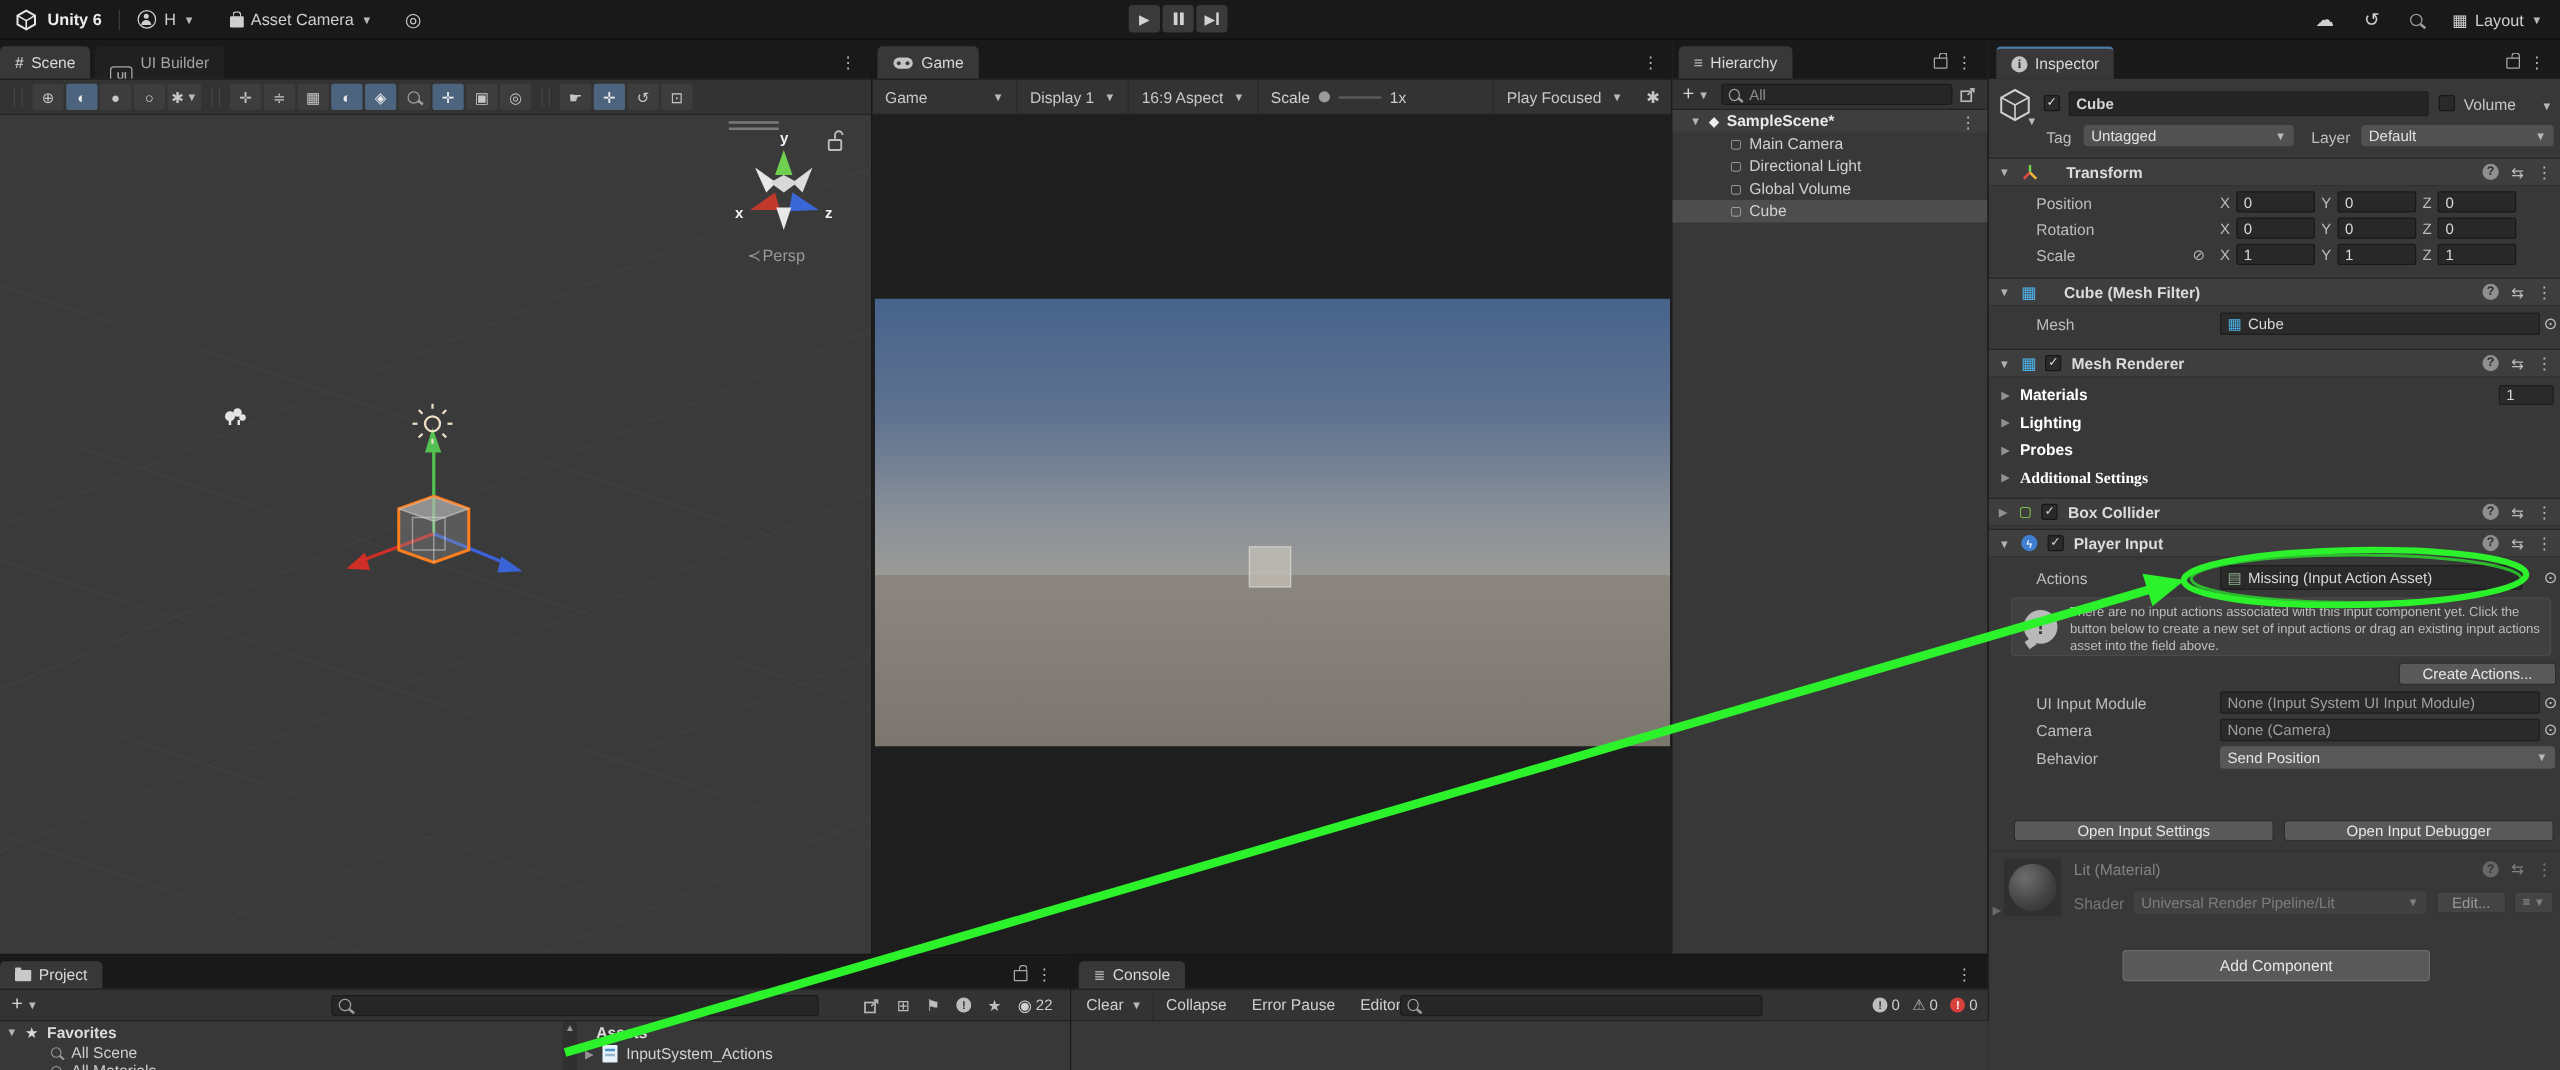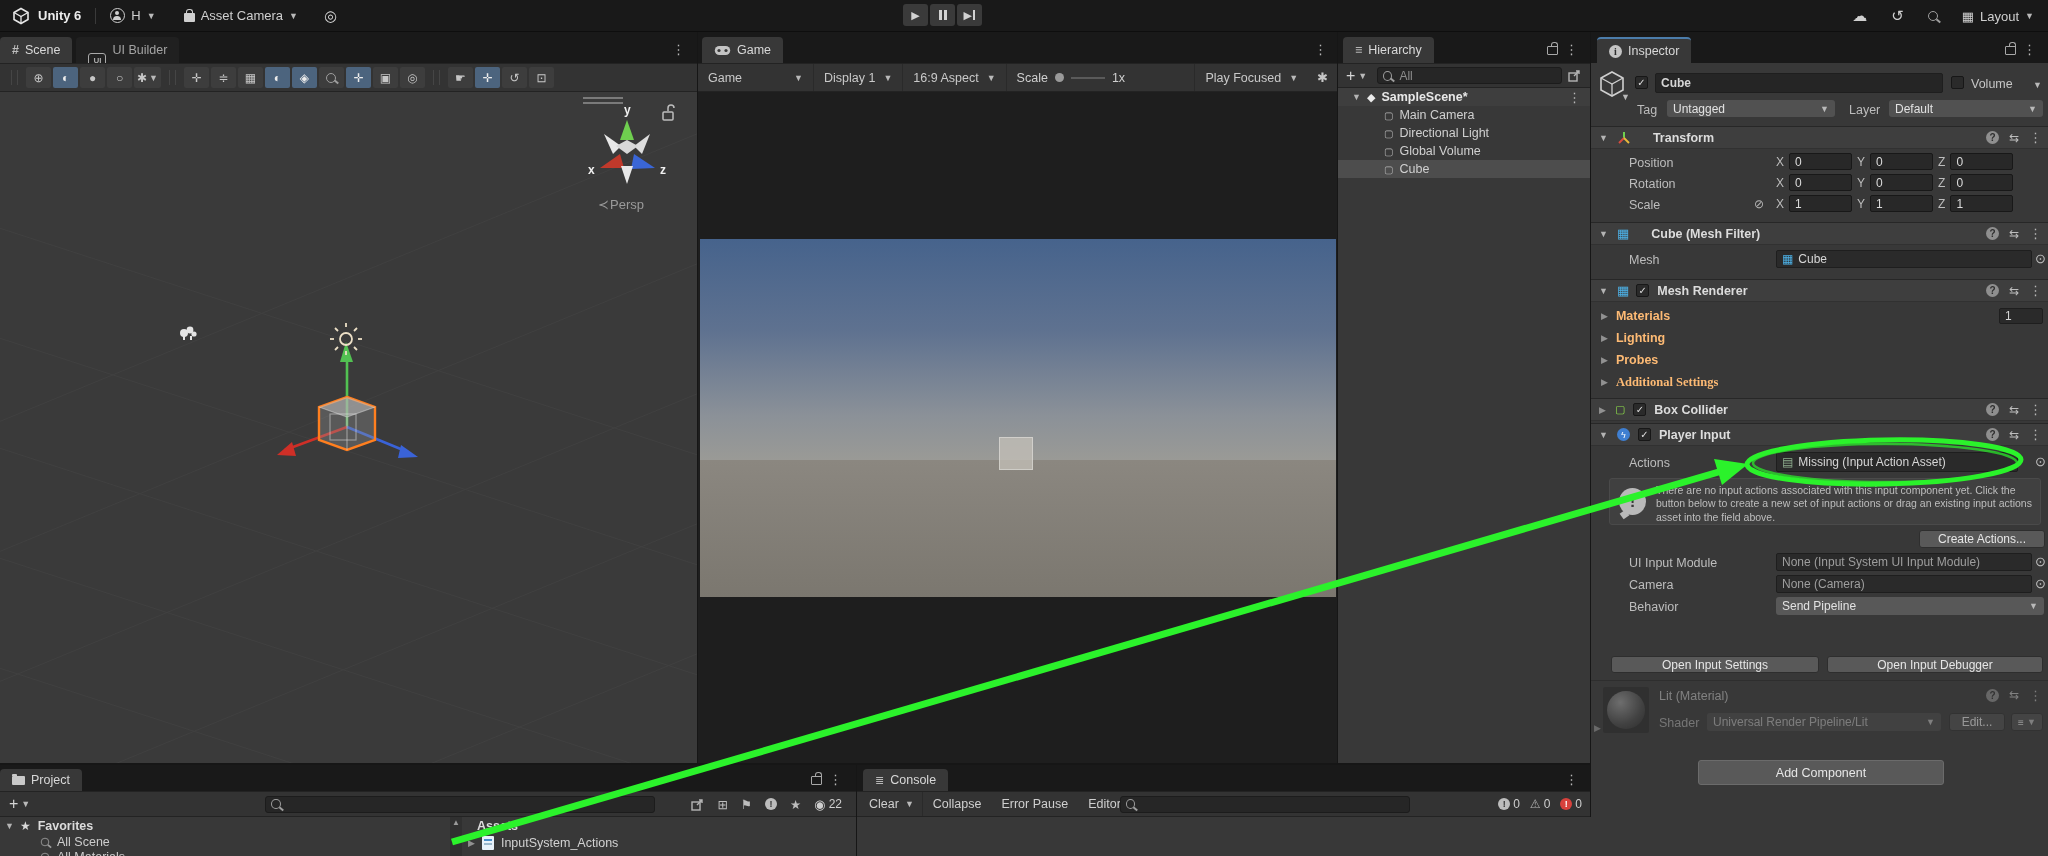--- a/index.html
+++ b/index.html
@@ -75,21 +75,21 @@
   .comp-title{font-weight:bold;color:#dcdcdc;font-size:12.5px;}
   .hdr-icons{position:absolute;right:7px;top:0;height:100%;display:flex;gap:10px;align-items:center;}
   .preset-ic{color:#bdbdbd;font-size:12px;}
   .rowlabel{position:absolute;color:#bdbdbd;font-size:12.5px;}
   .xyz{position:absolute;display:flex;align-items:center;gap:5px;}
   .xyz .axl{color:#bdbdbd;font-size:12px;}
   .xyz input{width:63px;height:17px;background:#282828;border:1px solid #181818;border-radius:2px;color:#dcdcdc;
              font-size:12px;padding:0 5px;font-family:"Liberation Sans",sans-serif;box-sizing:border-box;}
   .fold{color:#919191;font-size:9px;}
   .fold.open{color:#b4b4b4;}
-  .boldrow{font-weight:bold;color:#fdba74;font-size:12.5px;}
+  .boldrow{font-weight:bold;color:#ffffff;font-size:12.5px;}
   .pickdot{color:#c0c0c0;font-size:13px;}
   .dim{opacity:.55;}
   .infobox{position:absolute;background:#404040;border:1px solid #4a4a4a;border-radius:3px;box-sizing:border-box;
            color:#bdbdbd;font-size:10.5px;line-height:1.28;}
   .searchbox{background:#262626;border:1px solid #1c1c1c;border-radius:3px;display:flex;align-items:center;
              gap:5px;padding:0 5px;box-sizing:border-box;}
   .searchbox input{background:transparent;border:none;outline:none;color:#cfcfcf;font-size:12px;width:100%;
                    font-family:"Liberation Sans",sans-serif;}
   .searchbox input::placeholder{color:#8d8d8d;}
 
@@ -550,21 +550,21 @@
     <span class="pickdot abs" style="left:444px;top:522px;">⊙</span>
 
     <span class="rowlabel" style="left:38px;top:546px;">Camera</span>
     <div class="field abs" style="left:185px;top:543px;width:256px;height:18px;">
       <span class="ghost">None (Camera)</span>
     </div>
     <span class="pickdot abs" style="left:444px;top:544px;">⊙</span>
 
     <span class="rowlabel" style="left:38px;top:568px;">Behavior</span>
     <div class="dd abs" style="left:185px;top:565px;width:268px;height:18px;background:#585858;">
-      <span>Send Pipeline</span>
+      <span>Send Position</span>
       <span class="caret">▼</span>
     </div>
 
 
     <div class="btn abs" style="left:20px;top:624px;width:208px;height:17px;">
       <span>Open Input Settings</span>
     </div>
     <div class="btn abs" style="left:236px;top:624px;width:216px;height:17px;">
       <span>Open Input Debugger</span>
     </div>

